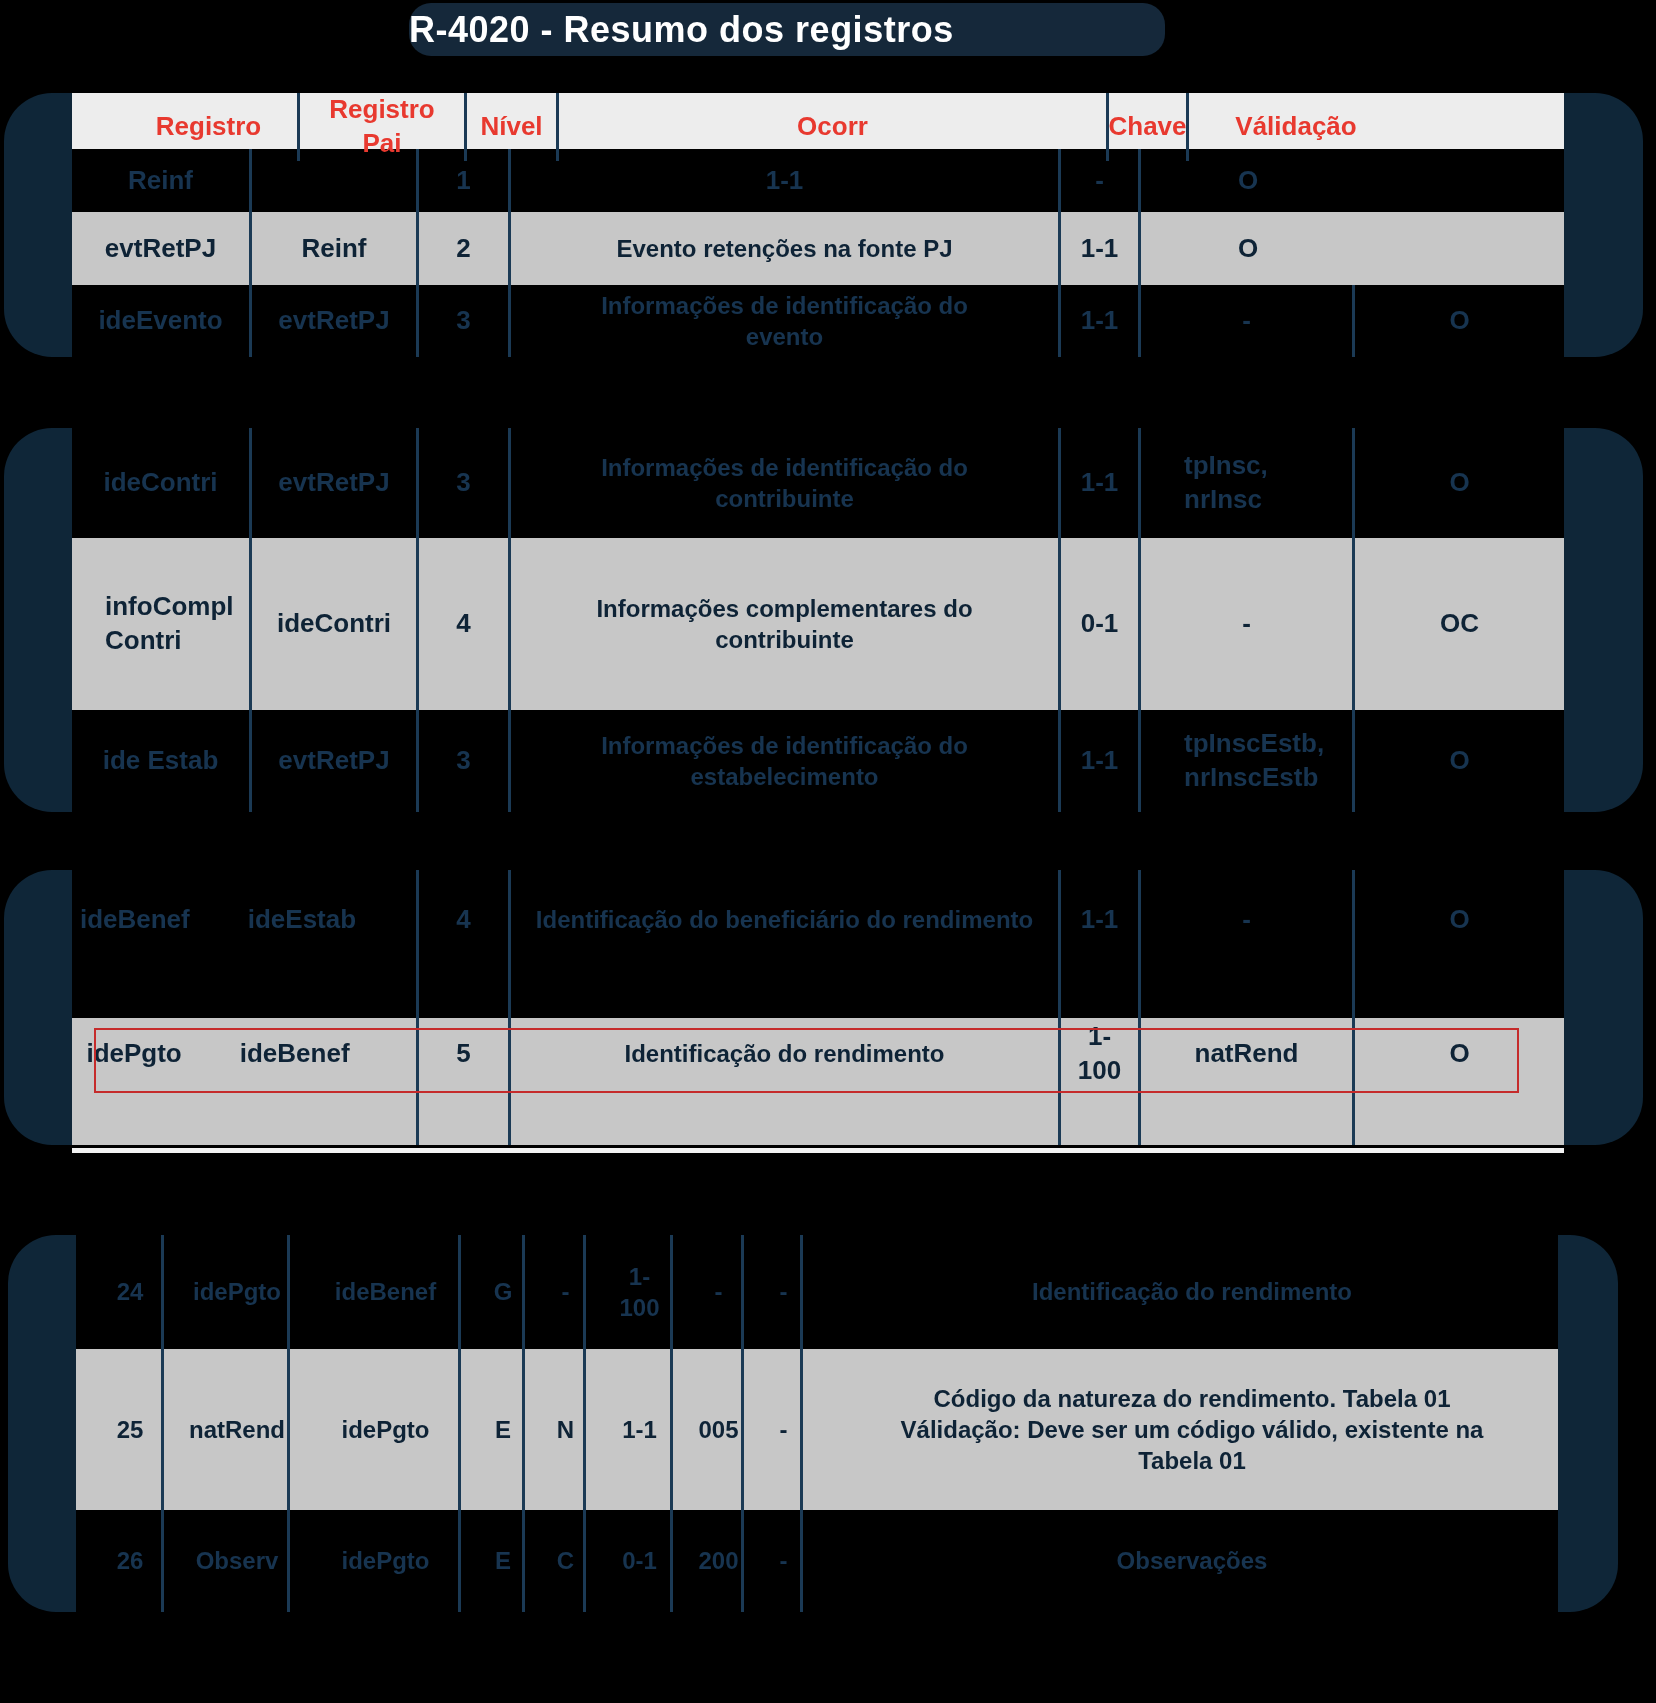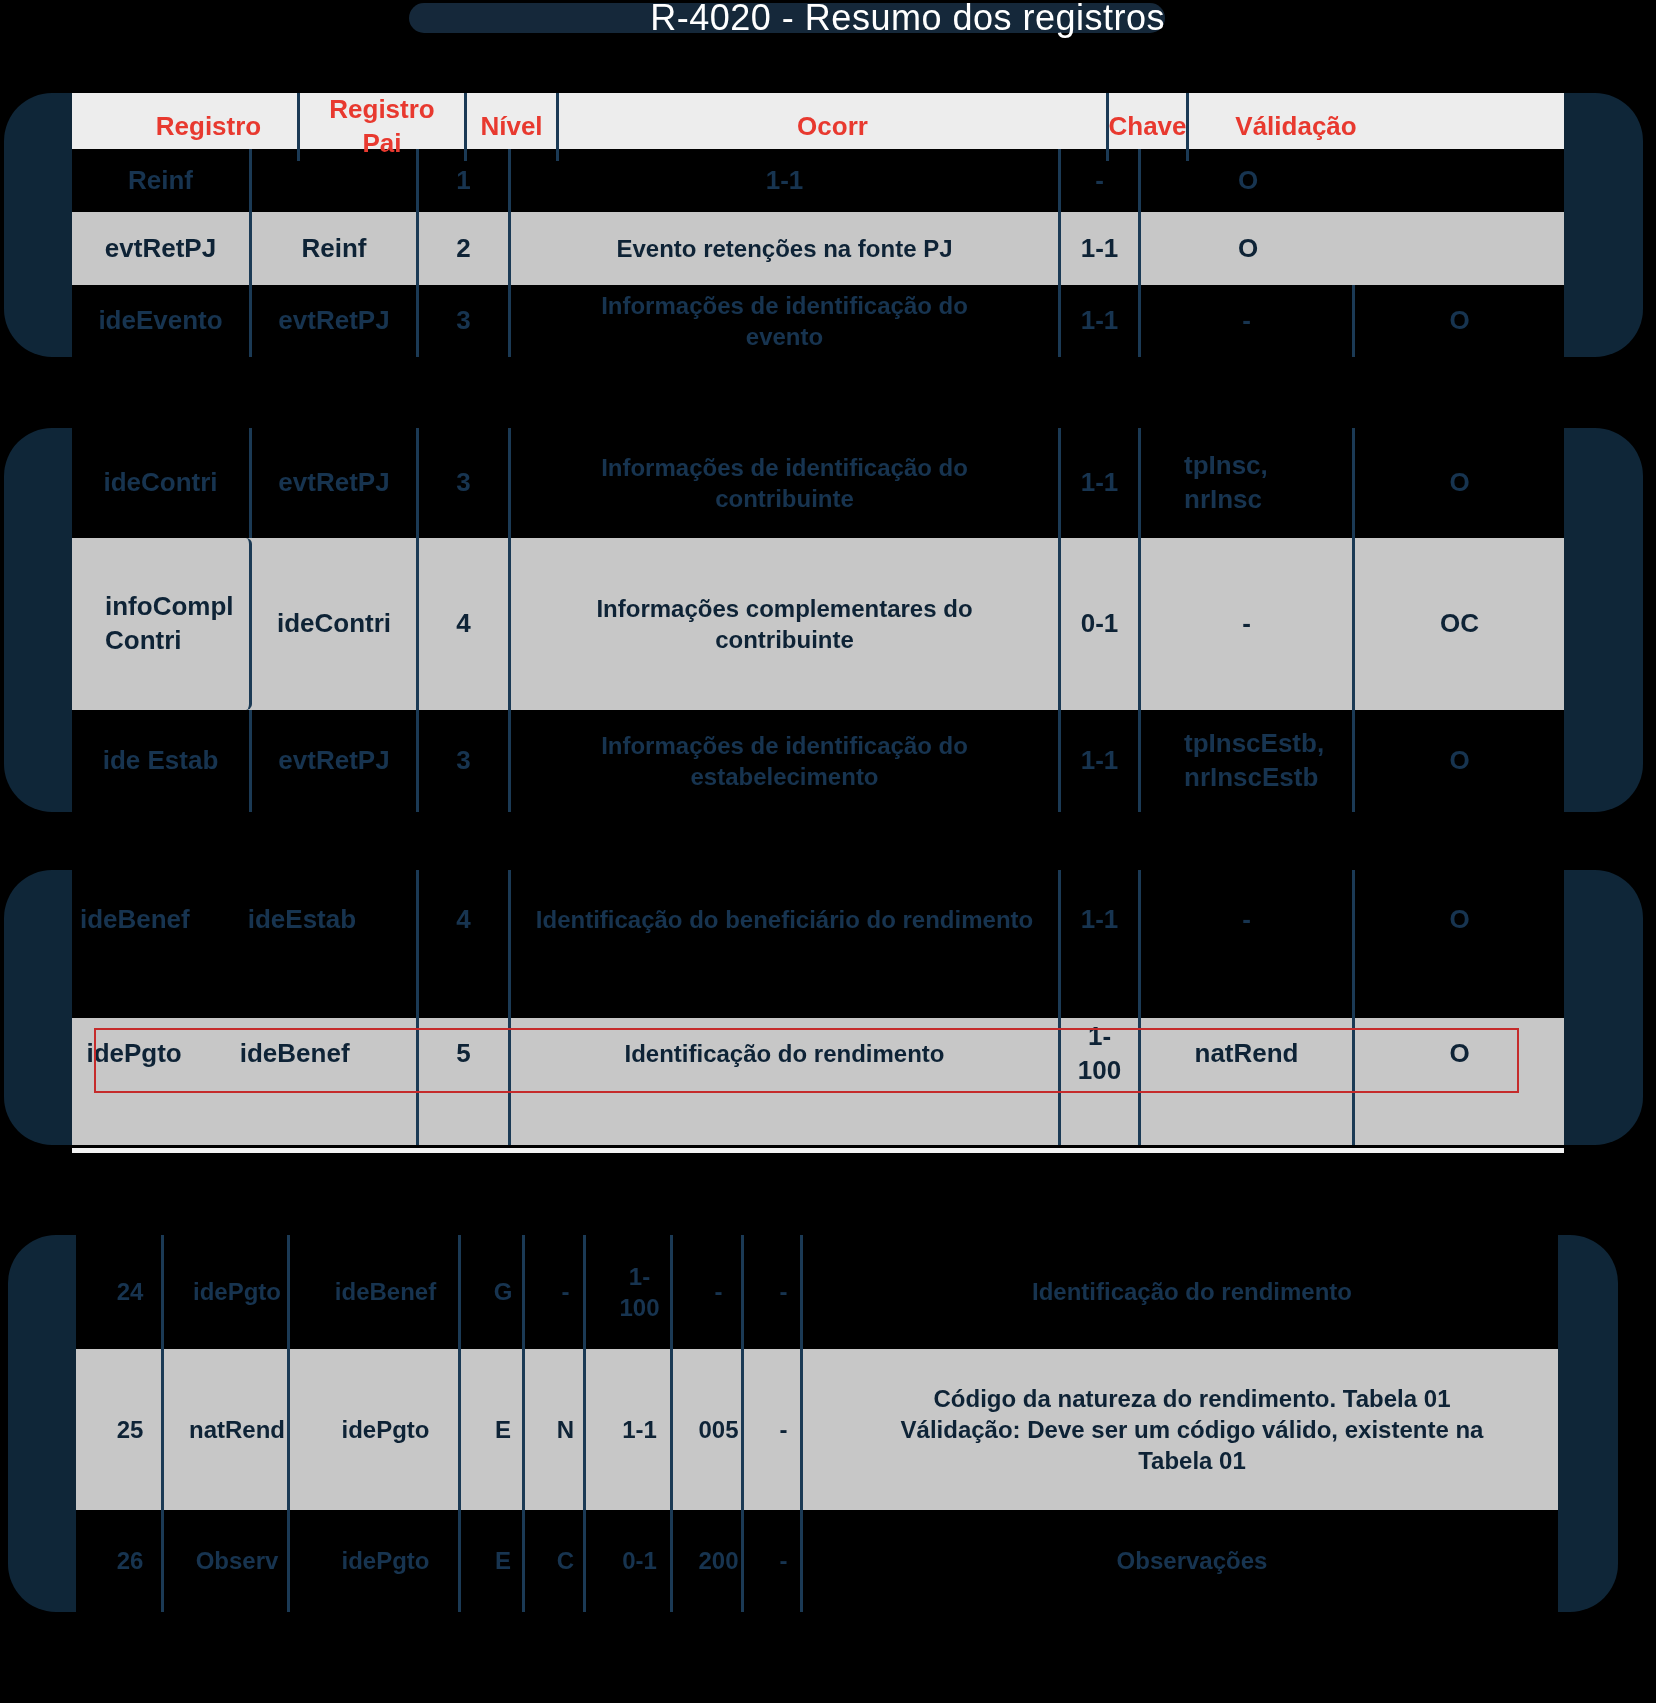--- a/index.html
+++ b/index.html
@@ -20,24 +20,24 @@
   html,body{background:#000;}
   .page{
     position:relative;
     width:1656px;height:1703px;
     background:#000;
     overflow:hidden;
     font-family:"Liberation Sans","DejaVu Sans",sans-serif;
     font-weight:700;
   }
   .title-bar{
-    position:absolute;left:409px;top:3px;width:756px;height:30px;
+    position:absolute;left:409px;top:3px;width:756px;height:53px;
     background:var(--title-bg);border-radius:22px;
-    display:flex;align-items:center;justify-content:flex-end;
-    color:var(--title-text);font-size:36px;font-weight:400;
+    display:flex;align-items:center;justify-content:flex-start;
+    color:var(--title-text);font-size:36px;font-weight:700;
     letter-spacing:.5px;
   }
   .section{position:absolute;left:0;width:1656px;}
   .panel{
     position:absolute;top:0;bottom:0;
     background:var(--panel-navy);border-radius:48px;
   }
   .panel.top{left:4px;width:1639px;}
   .panel.bottom{left:8px;width:1610px;}
   .tbl{position:absolute;top:0;}
@@ -52,21 +52,21 @@
     padding:0 8px;white-space:pre-line;
     font-size:26px;line-height:1.3;
   }
   .cell:last-child{border-right:none;}
   .cell.desc{font-size:24px;}
   .cell.nowrap{white-space:nowrap;}
   .frow .cell{font-size:24px;padding-left:31px;}
   .dark{background:var(--row-dark-bg);color:var(--row-dark-text);}
   .light{background:var(--row-light-bg);color:var(--row-light-text);}
   .head{background:var(--header-bg);color:var(--accent-red);padding-left:48px;}
-  .al-left{justify-content:flex-start;text-align:left;padding-left:33px;border-radius:6px;}
+  .al-left{justify-content:flex-start;text-align:left;padding-left:33px;}
   .al-chave{justify-content:flex-start;text-align:left;padding-left:43px;}
   .pair{display:flex;gap:58px;justify-content:center;align-items:center;padding-right:60px;}
   .pb48 .cell{padding-bottom:48px;}
   .pb56 .cell{padding-bottom:56px;}
   .highlight-box{
     position:absolute;left:94px;top:1028px;width:1425px;height:65px;
     border:2px solid var(--highlight-red);
     z-index:5;pointer-events:none;
   }
   .separator{

